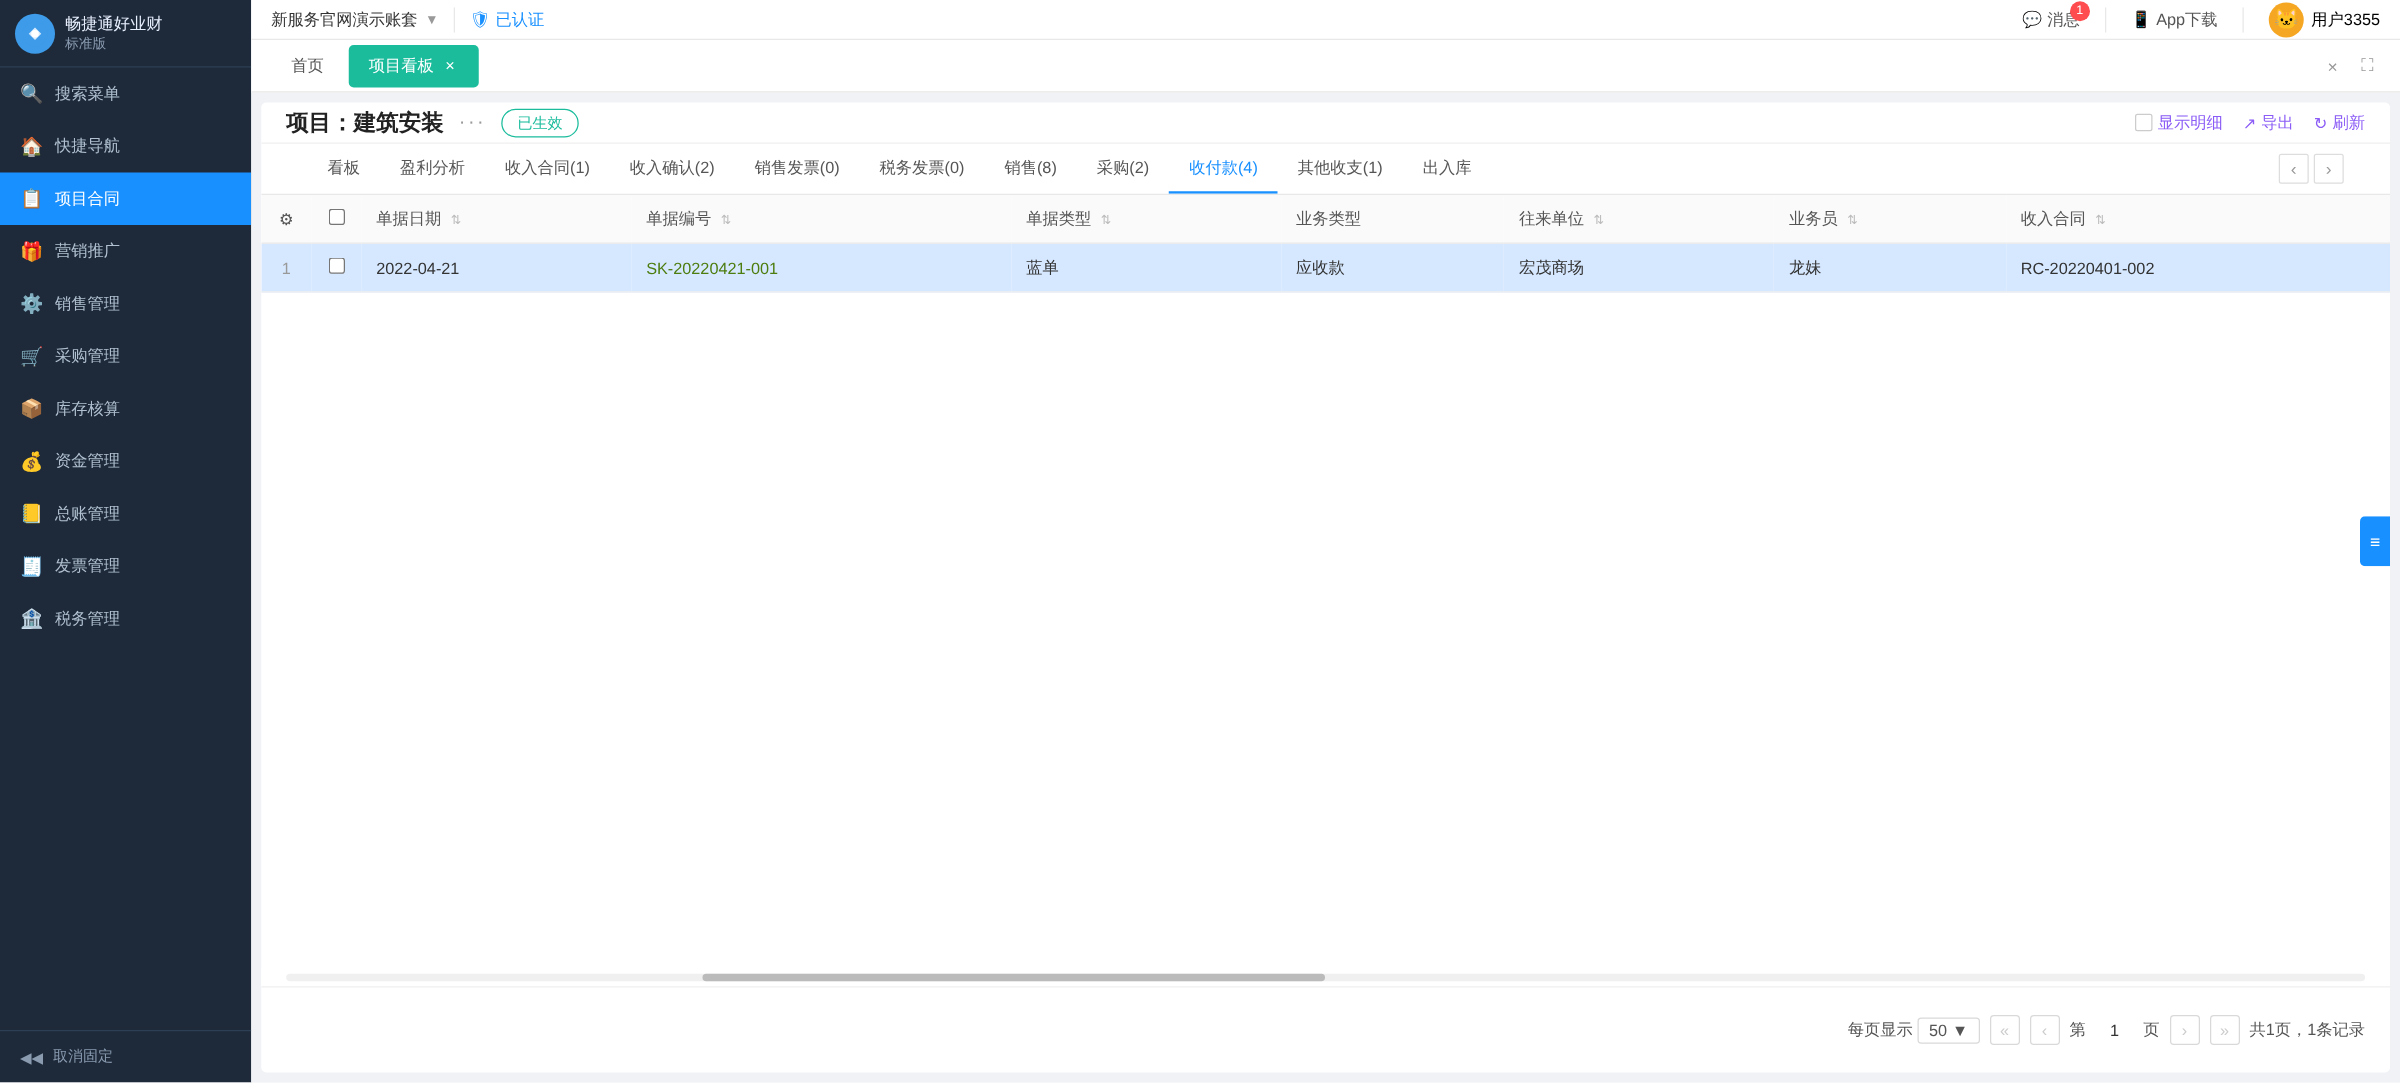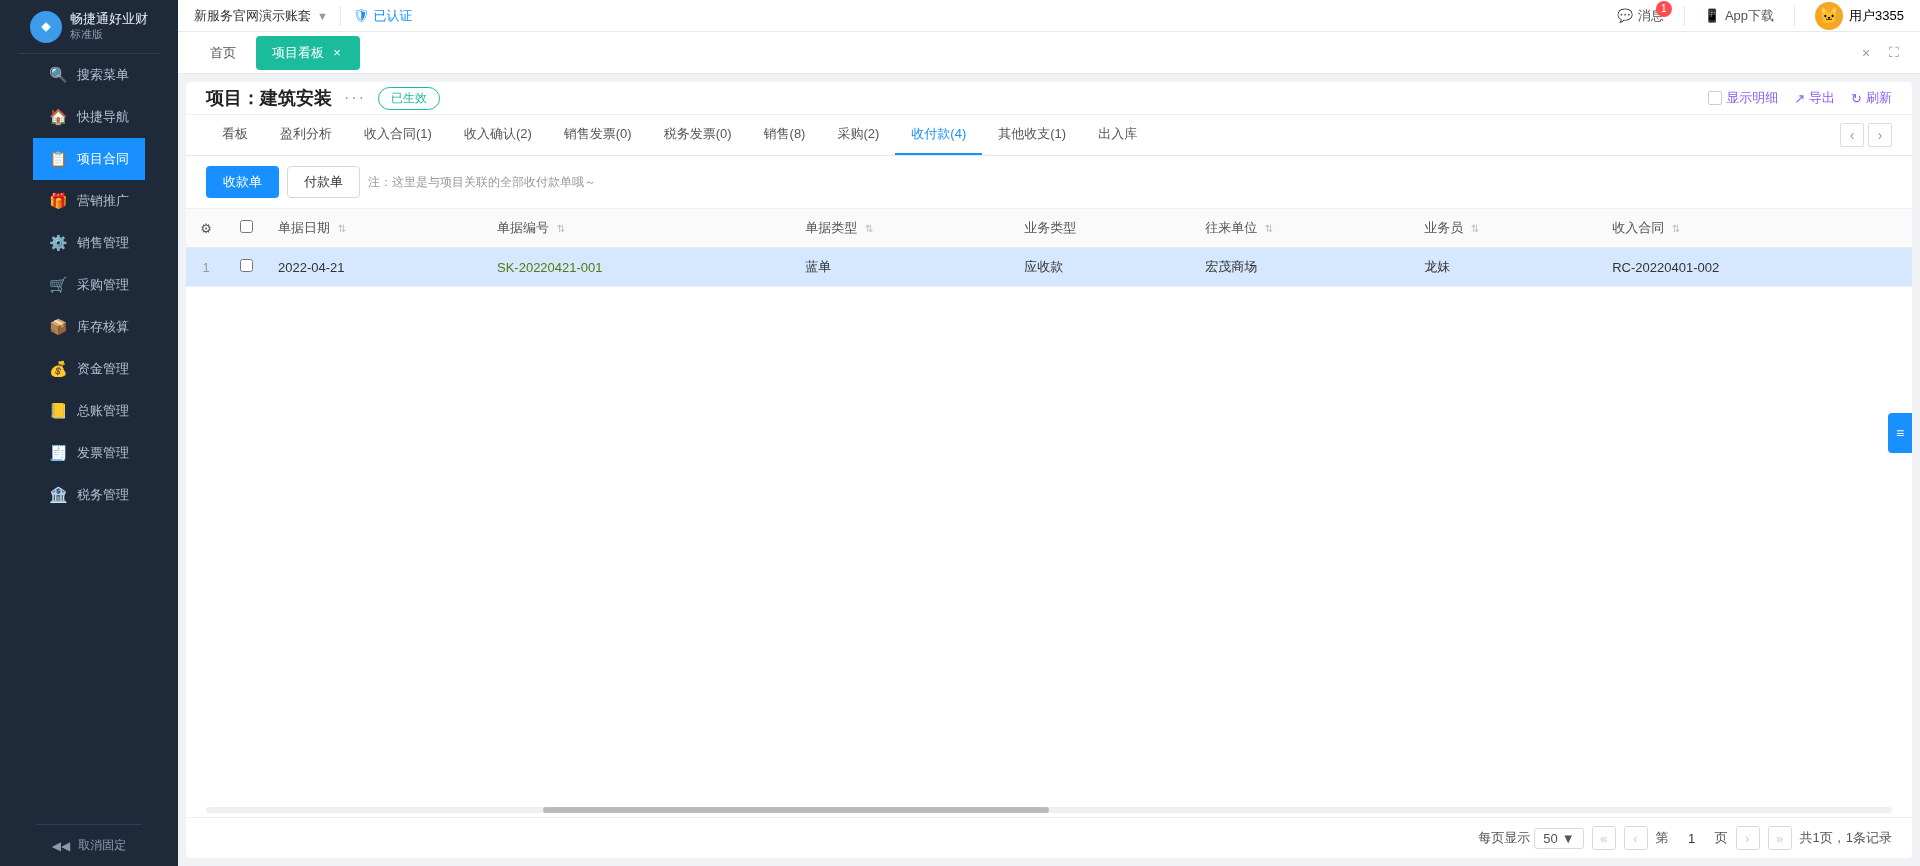--- a/index.html
+++ b/index.html
@@ -1,26 +1,25 @@
 <!DOCTYPE html>
 <html><head>
   <meta charset="utf-8">
   <style>
     * { box-sizing: border-box; margin: 0; padding: 0; }
     body { font-family: 'Microsoft YaHei', Arial, sans-serif; font-size: 13px; background: #f0f2f5; display: flex; height: 866px; overflow: hidden; }
 
     
     .sidebar {
-      width: 178px;
+      width: 201px;
       background: #1e2a3a;
       display: flex;
       flex-direction: column;
       flex-shrink: 0;
       height: 100%;
-      align-items: center;
     }
     .sidebar-header {
       height: 54px;
       display: flex;
       align-items: center;
       padding: 0 12px;
       gap: 8px;
       border-bottom: 1px solid #2d3f54;
     }
     .sidebar-logo {
@@ -265,21 +264,21 @@
       height: 14px;
       border: 1px solid #ccc;
       border-radius: 2px;
       display: inline-block;
     }
 
     
     .subnav {
       display: flex;
       align-items: center;
-      padding: 0 20px;
+      padding: 0 37px;
       border-bottom: 1px solid #e8e8e8;
       overflow-x: auto;
     }
     .subnav::-webkit-scrollbar { display: none; }
     .subnav-item {
       padding: 10px 16px;
       cursor: pointer;
       color: #555;
       font-size: 13px;
       white-space: nowrap;
@@ -390,21 +389,21 @@
       padding: 10px 12px;
       font-size: 13px;
       color: #555;
     }
 
     
     .pagination {
       display: flex;
       align-items: center;
       justify-content: flex-end;
-      padding: 8px 20px;
+      padding: 22px 20px;
       gap: 8px;
       font-size: 13px;
       color: #555;
       border-top: 1px solid #f0f0f0;
     }
     .page-size-select {
       display: flex;
       align-items: center;
       gap: 4px;
     }
@@ -607,25 +606,20 @@
       <div class="subnav-item">采购(2)</div>
       <div class="subnav-item active">收付款(4)</div>
       <div class="subnav-item">其他收支(1)</div>
       <div class="subnav-item">出入库</div>
       <div class="subnav-nav">
         <div class="subnav-arrow">‹</div>
         <div class="subnav-arrow">›</div>
       </div>
     </div>
 
-    <div class="toolbar">
-      <button class="toolbar-btn primary">收款单</button>
-      <button class="toolbar-btn default">付款单</button>
-      <span class="toolbar-hint">注：这里是与项目关联的全部收付款单哦～</span>
-    </div>
 
     <div class="table-wrap" style="position:relative;">
       <table>
         <thead>
           <tr>
             <th class="th-settings">
               <span>⚙</span>
             </th>
             <th class="th-checkbox">
               <input type="checkbox" style="cursor: pointer;">

